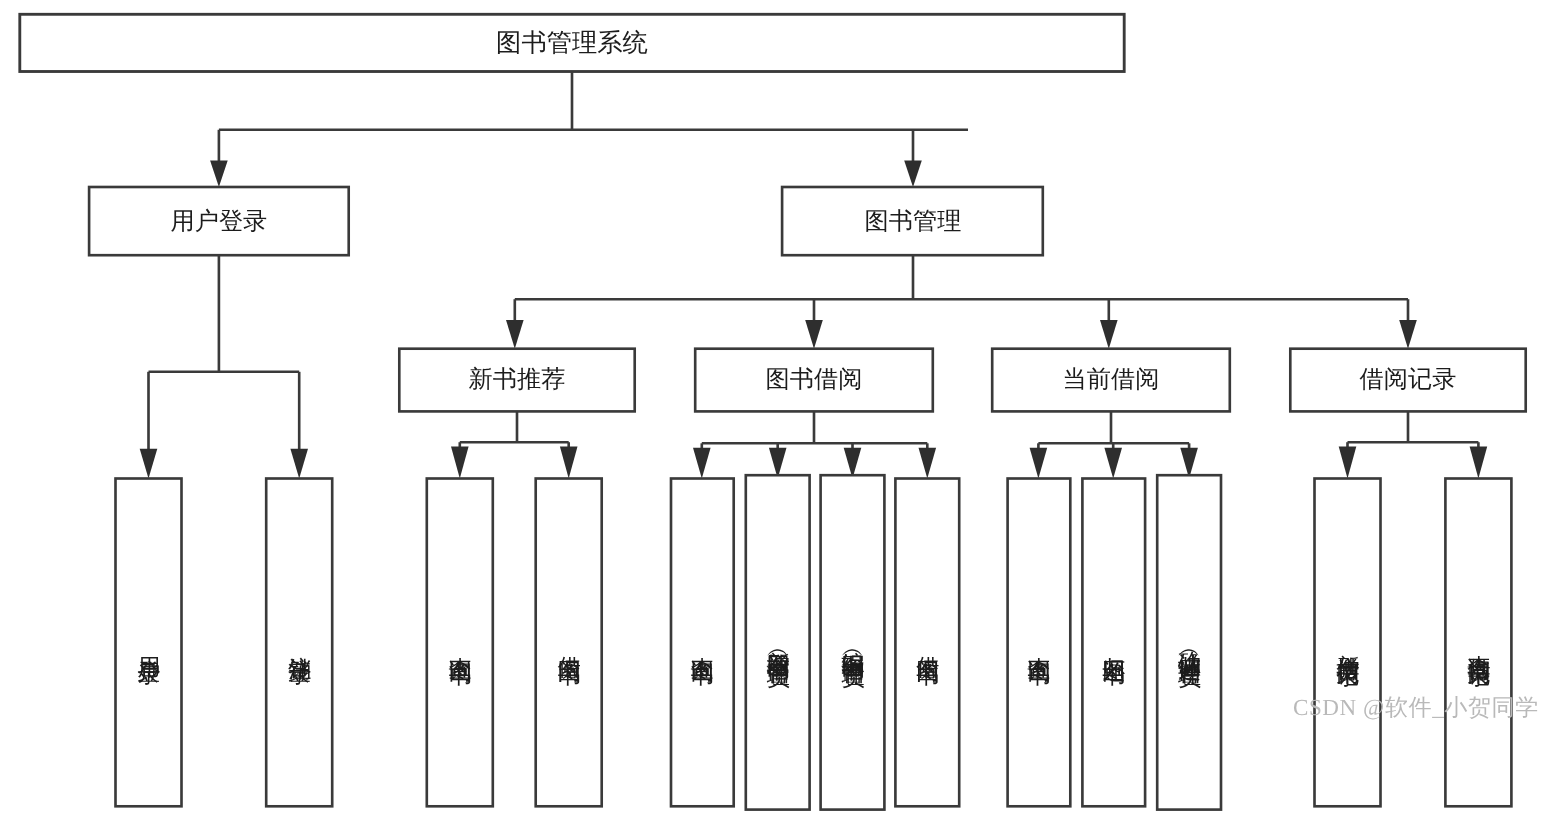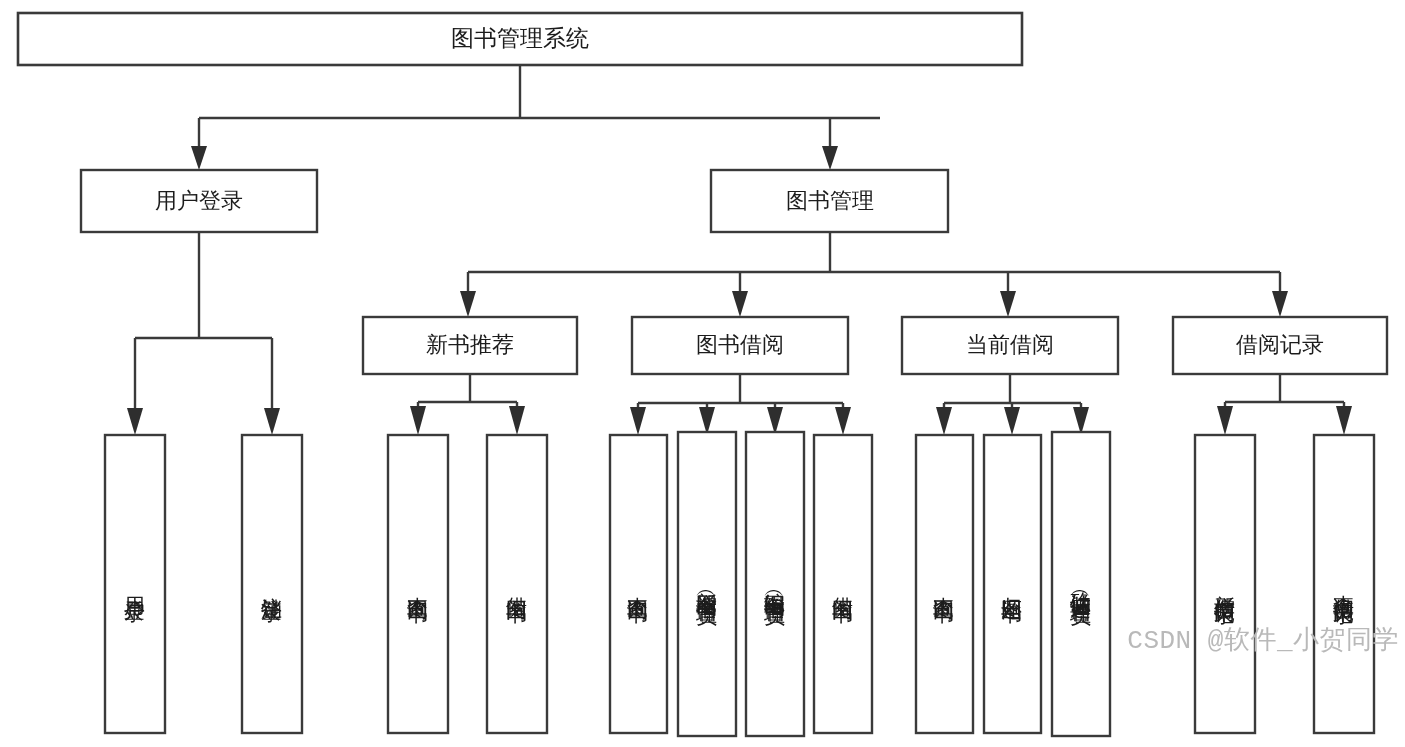--- a/index.html
+++ b/index.html
@@ -62,22 +62,22 @@
     fill: none;
   }
   .arrow-head {
     fill: #2e2e2e;
     stroke: none;
   }
   .watermark {
     position: absolute;
     right: 6px;
     bottom: 4px;
-    font-family: Liberation Mono, monospace;
-    font-size: 26px;
+    font-family: Liberation Serif, serif;
+    font-size: 21px;
     color: #b9b9b9;
     white-space: nowrap;
     letter-spacing: 0.5px;
     user-select: none;
   }
 </style>
 </head>
 <body>
 
 <div id="diagram-root">

